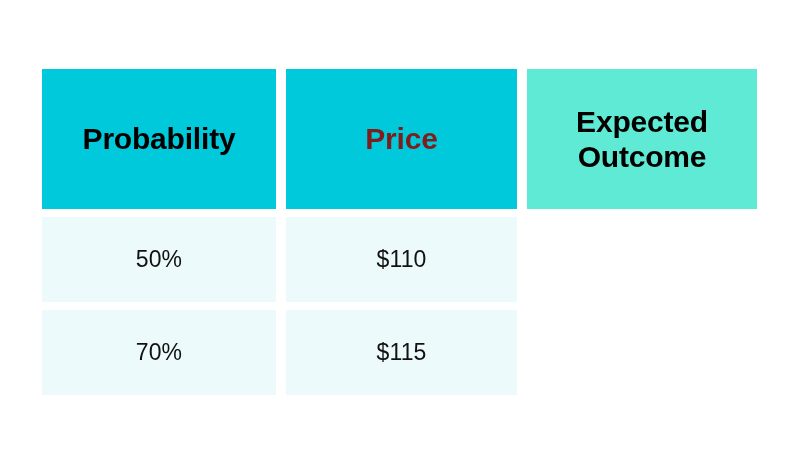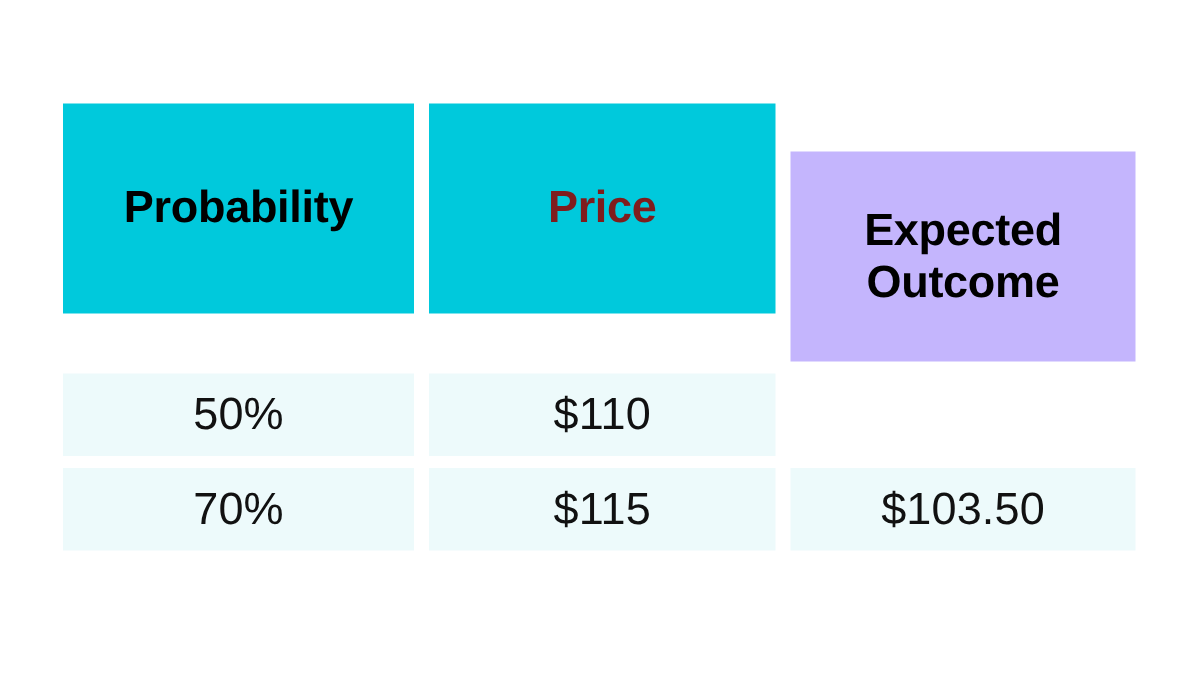--- a/index.html
+++ b/index.html
@@ -57,24 +57,24 @@
     background: #00c9dc;
     color: #000000;
     font-size: 30px;
     font-weight: bold;
     line-height: 1.18;
     letter-spacing: -0.2px;
     padding: 0 10px;
   }
 
   .body-cell {
-    height: 55px;
+    height: 85px;
     background: #edfafb;
     color: #111111;
-    font-size: 30px;
+    font-size: 23px;
     font-weight: normal;
     line-height: 1.2;
     letter-spacing: 0.1px;
     padding: 16px 10px;
   }
 
   .header-cell .label,
   .body-cell .value {
     display: block;
     white-space: pre-line;
@@ -87,21 +87,21 @@
 
   <div class="table">
 
     <div class="row header-row">
       <div class="cell header-cell" style="background: rgb(0, 201, 220); color: rgb(0, 0, 0); text-align: center;">
         <span class="label">Probability</span>
       </div>
       <div class="cell header-cell" style="background: rgb(0, 201, 220); color: #7f1d1d;">
         <span class="label">Price</span>
       </div>
-      <div class="cell header-cell" style="background: #c4b5fd; color: rgb(0, 0, 0); margin-top: 32px;">
+      <div class="cell header-cell" style="background: #5eead4; color: rgb(0, 0, 0);">
         <span class="label">Expected
 Outcome</span>
       </div>
     </div>
 
     <div class="row body-row">
       <div class="cell body-cell" style="background: rgb(237, 250, 251); color: rgb(17, 17, 17);">
         <span class="value">50%</span>
       </div>
       <div class="cell body-cell" style="background: rgb(237, 250, 251); color: rgb(17, 17, 17);">
@@ -109,20 +109,17 @@
       </div>
     </div>
 
     <div class="row body-row">
       <div class="cell body-cell" style="background: rgb(237, 250, 251); color: rgb(17, 17, 17);">
         <span class="value">70%</span>
       </div>
       <div class="cell body-cell" style="background: rgb(237, 250, 251); color: rgb(17, 17, 17); align-items: center;">
         <span class="value">$115</span>
       </div>
-      <div class="cell body-cell" style="background: rgb(237, 250, 251); color: rgb(17, 17, 17);">
-        <span class="value">$103.50</span>
-      </div>
     </div>
 
   </div>
 
 </div>
 
 </body></html>

